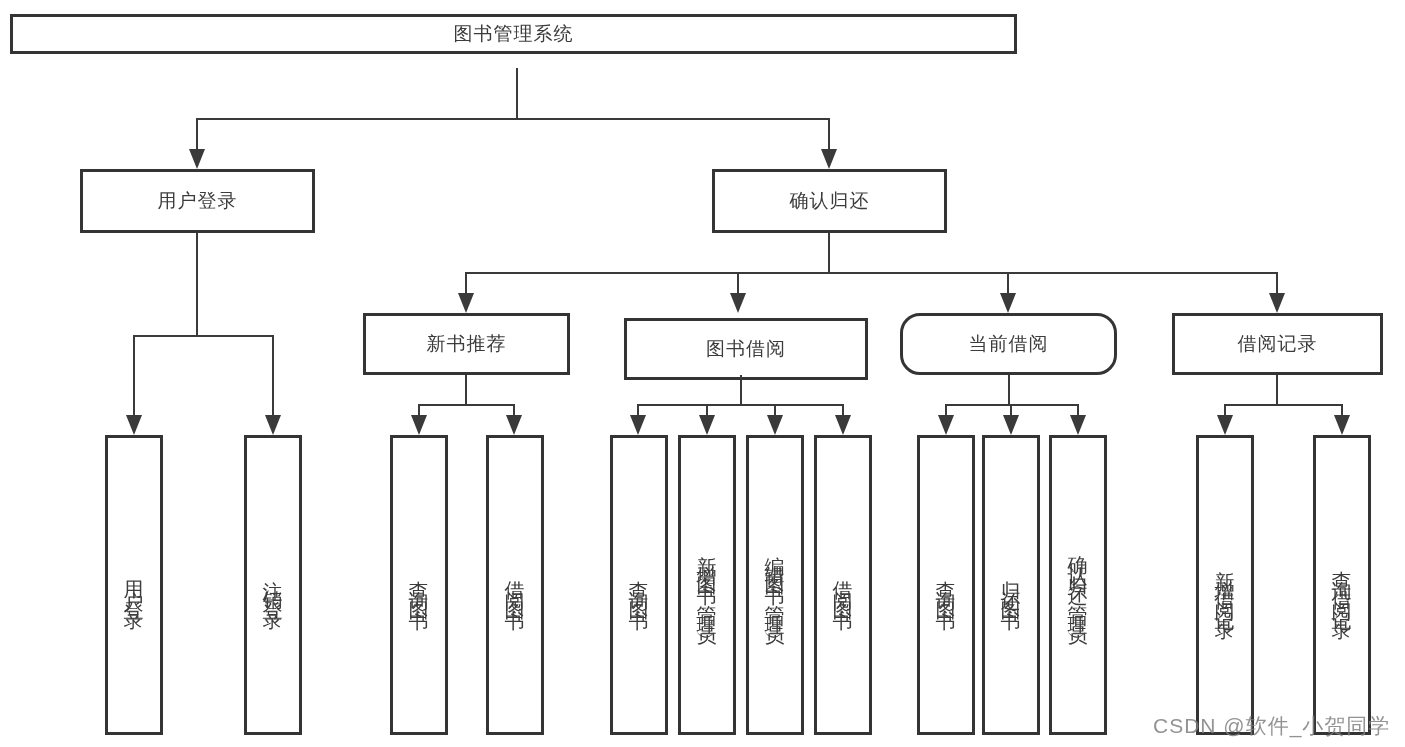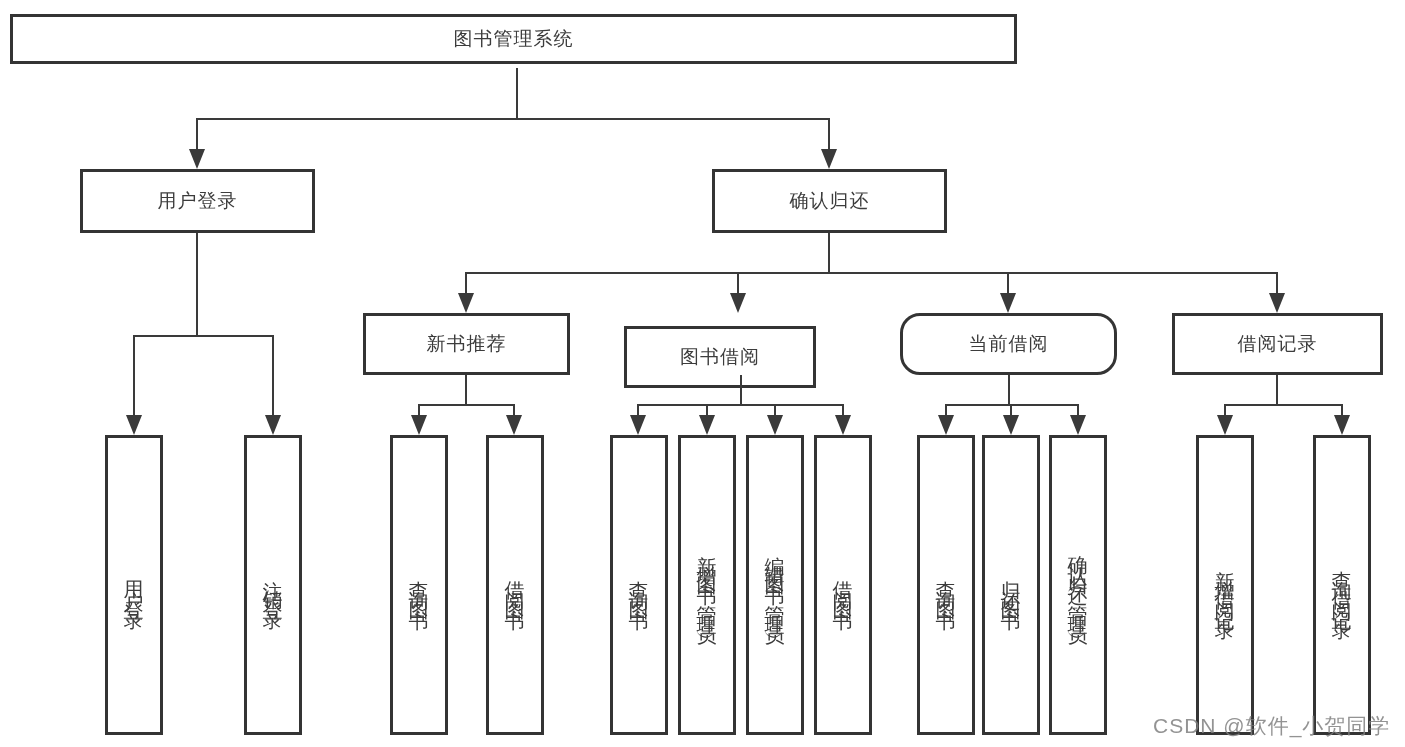--- a/index.html
+++ b/index.html
@@ -40,37 +40,37 @@
   }
   .watermark{
     position:absolute;left:1153px;top:712px;z-index:10;
     font-size:21px;color:rgba(128,128,128,0.85);
     letter-spacing:1px;white-space:nowrap;
   }
 </style>
 </head>
 <body>
 
-<div class="box" style="left:10px;top:14px;width:1007px;height:50px;justify-content:center;">
+<div class="box" style="left:10px;top:14px;width:1007px;height:40px;justify-content:center;">
   <span>图书管理系统</span>
 </div>
 
 <div class="box" style="left:80px;top:169px;width:235px;height:64px;">
   <span>用户登录</span>
 </div>
 
 <div class="box" style="left:712px;top:169px;width:235px;height:64px;">
   <span>确认归还</span>
 </div>
 
 <div class="box" style="left:363px;top:313px;width:207px;height:62px;">
   <span>新书推荐</span>
 </div>
 
-<div class="box" style="left:624px;top:326px;width:192px;height:62px;">
+<div class="box" style="left:624px;top:318px;width:244px;height:62px;">
   <span>图书借阅</span>
 </div>
 
 <div class="box" style="left:900px;top:313px;width:217px;height:62px;border-radius:20px;">
   <span>当前借阅</span>
 </div>
 
 <div class="box" style="left:1172px;top:313px;width:211px;height:62px;">
   <span>借阅记录</span>
 </div>

